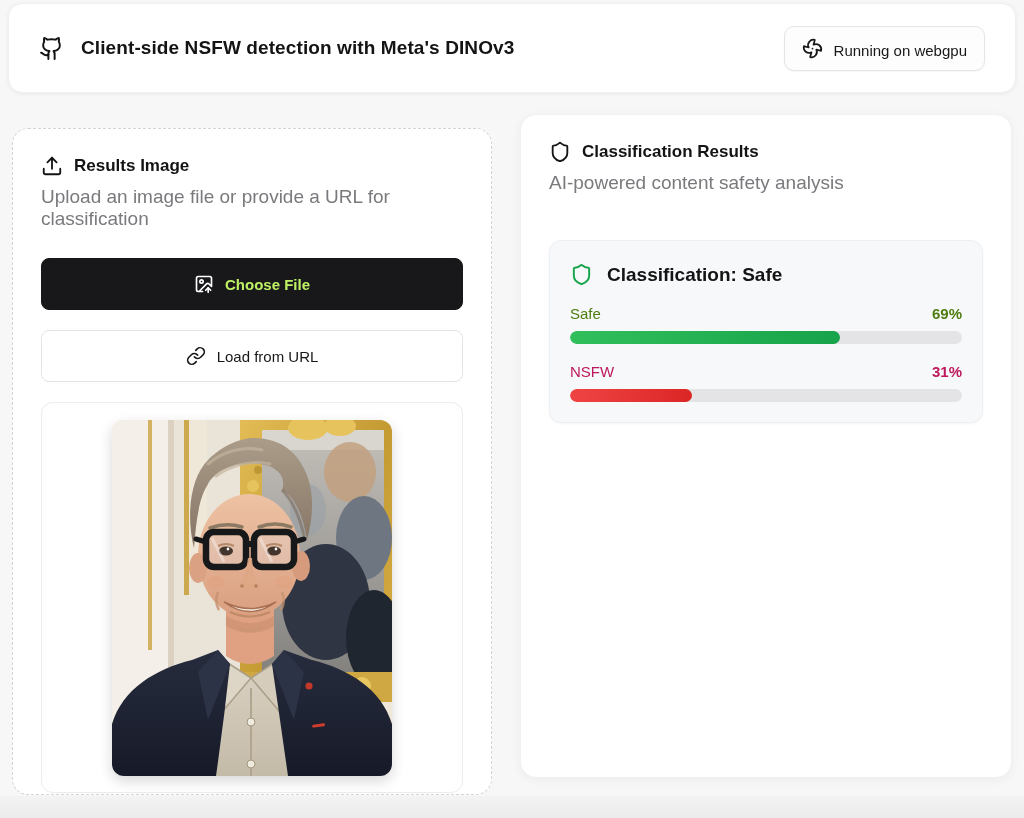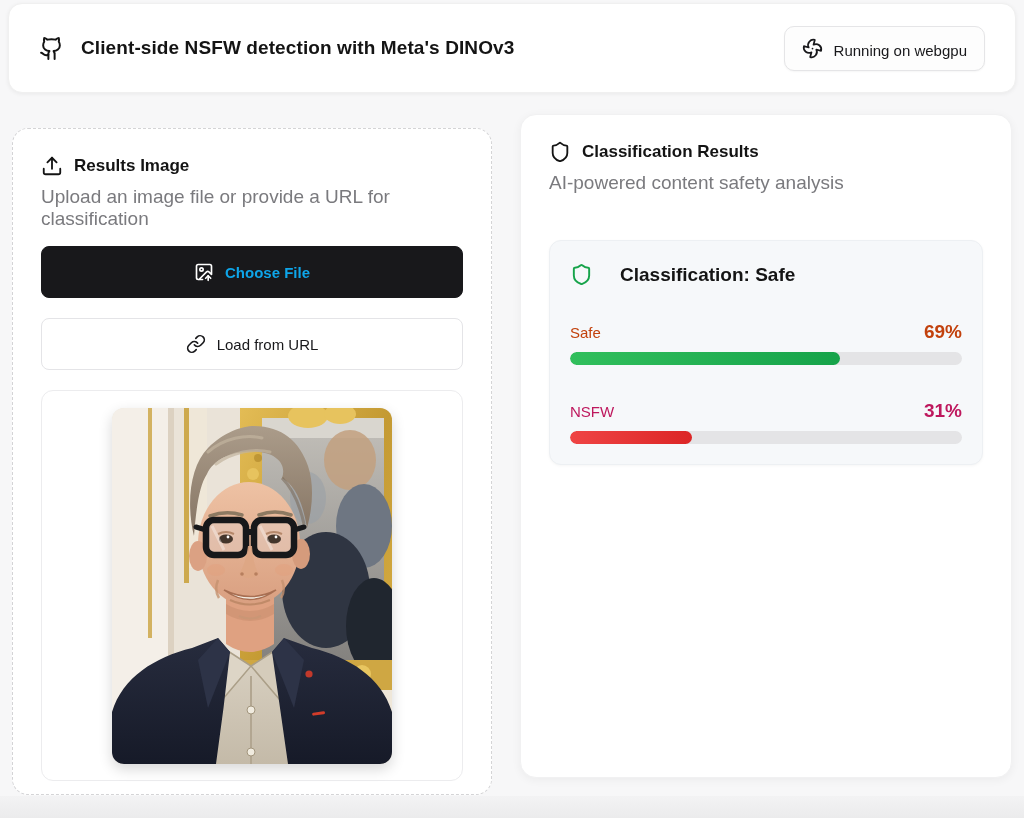--- a/index.html
+++ b/index.html
@@ -51,22 +51,22 @@
   .panel-title { font-size:17px; font-weight:bold; }
   .panel-sub { margin-top:9px; font-size:19px; color:#7a7a7e; }
 
   
   .btn {
     width:100%; height:52px; border-radius:8px;
     display:flex; align-items:center; justify-content:center; gap:11px;
     font-size:15px; cursor:pointer; font-family:inherit;
   }
   .btn-dark {
-    margin-top:16px; background:#18181b; border:1px solid #18181b;
-    color:#0ea5e9; font-weight:600;
+    margin-top:28px; background:#18181b; border:1px solid #18181b;
+    color:#bef264; font-weight:600;
   }
   .btn-light {
     margin-top:20px; background:#ffffff; border:1px solid #e4e4e7;
     color:#18181b; font-weight:500;
   }
 
   
   .image-card {
     margin-top:20px; height:391px; border:1px solid #ececee; border-radius:12px;
     background:#fff; display:flex; align-items:center; justify-content:center;
@@ -76,27 +76,27 @@
     box-shadow:0 5px 14px rgba(0,0,0,.16);
   }
   .photo-frame svg { display:block; }
 
   
   .result-card {
     margin-top:46px; background:#f6f8fa; border:1px solid #edf0f3;
     border-radius:12px; padding:22px 20px 20px;
     box-shadow:0 1px 3px rgba(0,0,0,.04);
   }
-  .result-head { display:flex; align-items:center; gap:27px; }
+  .result-head { display:flex; align-items:center; gap:14px; }
   .result-title { font-size:19px; font-weight:bold; }
   .bar-group { margin-top:19px; }
   .bar-labels { display:flex; justify-content:space-between; align-items:baseline; }
   .bar-label { font-size:15px; }
-  .bar-pct { font-size:19px; font-weight:bold;margin-top:16px; }
-  .green { color:#c2410c; }
+  .bar-pct { font-size:15px; font-weight:bold; }
+  .green { color:#4d7c0f; }
   .red { color:#be185d; }
   .track {
     margin-top:9px; height:13px; border-radius:7px; background:#e4e4e6;
     overflow:hidden;
   }
   .fill { height:100%; border-radius:7px; }
   .fill-green { background:linear-gradient(90deg,#31bf5c,#16a34a); }
   .fill-red   { background:linear-gradient(90deg,#ef4444,#dc2626); }
 
   .icon { flex:0 0 auto; display:inline-flex; }

